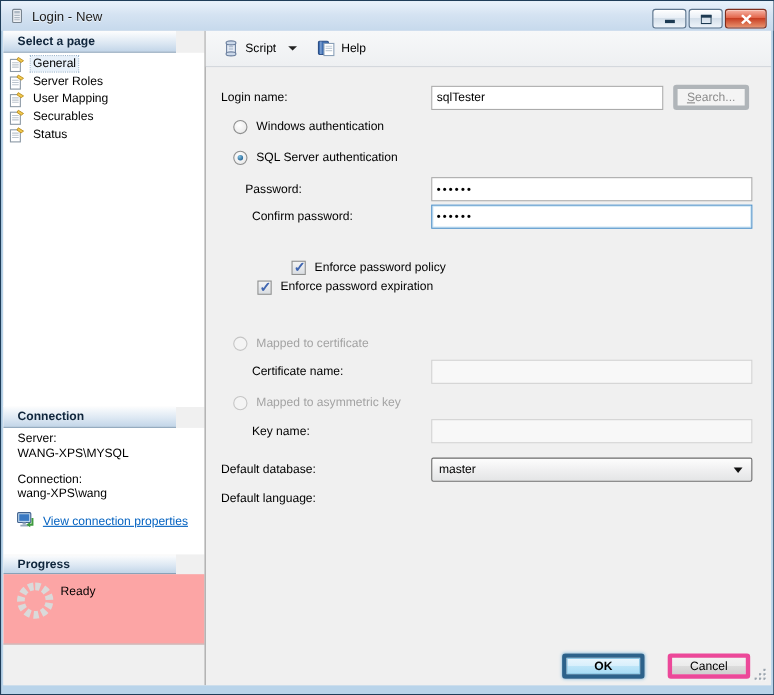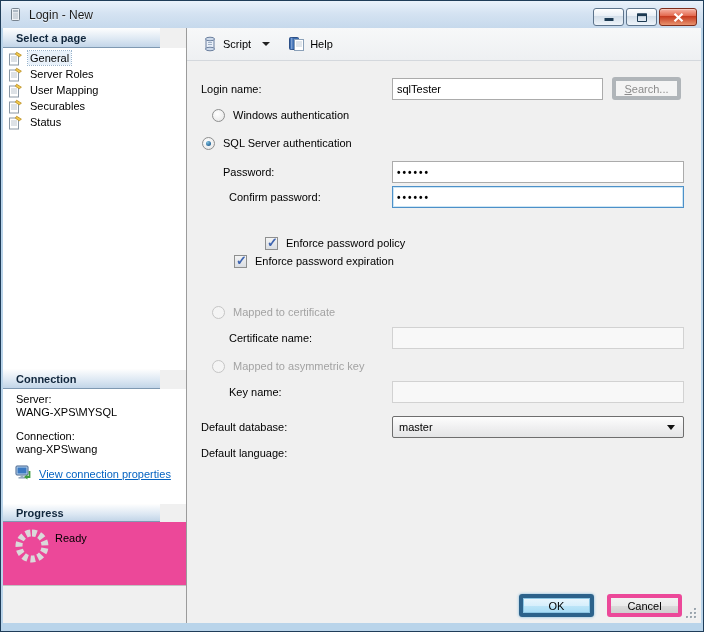--- a/index.html
+++ b/index.html
@@ -52,21 +52,21 @@
   .tree-item { display:flex; align-items:center; height:16px; padding-left:5px; gap:5px; cursor:default; }
   .tree-item.selected .tree-label { background:#e8f1fa; outline:1px dotted #9ab4cc; }
   .tree-label { padding:0 2px; line-height:14px; }
 
   .conn-panel { position:absolute; left:0; top:361px; width:183px; height:115px; background:#fff; padding:4px 0 0 13px; }
   .conn-line { line-height:13px; }
   .conn-gap { height:11px; }
   .link-row { display:flex; align-items:center; gap:5px; margin-top:9px; margin-left:-1px; }
   .link { color:#0563c1; text-decoration:underline; cursor:pointer; }
 
-  .prog-panel { position:absolute; left:0; top:494px; width:183px; height:64px; background:#ec4899; border-bottom:1px solid #c2c2c2; }
+  .prog-panel { position:absolute; left:0; top:494px; width:183px; height:64px; background:#fca5a5; border-bottom:1px solid #c2c2c2; }
   .spinner { position:absolute; left:10px; top:5px; }
   .prog-status { position:absolute; left:52px; top:10px; }
 
   
   .main { position:absolute; left:183px; right:0; top:0; bottom:0; border-left:1px solid #9b9b9b; background:#f0f0f0; }
   .toolbar {
     position:absolute; left:0; right:0; top:0; height:33px;
     background:linear-gradient(180deg,#f7f8f9,#eef0f2);
     border-bottom:1px solid #d4d8dd; display:flex; align-items:center; padding-left:8px;
   }
@@ -291,21 +291,21 @@
       <div class="form-label" style="left:14px; top:50px;">Login name:</div>
       <input class="textbox" style="left: 205px; top: 50px; width: 211px;" value="sqlTester">
       <div class="btn disabled search" style="left:425px; top:49px; width:69px;">
         <span class="btn-text">Search...</span>
       </div>
 
       <div class="choice-row" style="left:25px; top:79px;">
         <span class="radio"></span>
         <span>Windows authentication</span>
       </div>
-      <div class="choice-row" style="left:15px; top:107px;text-align:center;">
+      <div class="choice-row" style="left:25px; top:107px;text-align:center;">
         <span class="radio on"></span>
         <span>SQL Server authentication</span>
       </div>
 
       <div class="form-label" style="left:36px; top:133px;">Password:</div>
       <input class="textbox pw" style="left: 205px; top: 133px; width: 292px;" value="••••••">
       <div class="form-label" style="left:42px; top:158px;">Confirm password:</div>
       <input class="textbox pw focused" style="left: 205px; top: 158px; width: 292px;" value="••••••">
 
       <div class="choice-row" style="left:47px; top:207px;padding-left:31px;">
@@ -330,21 +330,21 @@
       </div>
       <div class="form-label" style="left:42px; top:353px;">Key name:</div>
       <input class="textbox off" style="left: 205px; top: 353px; width: 292px;" disabled="" value="">
 
       <div class="form-label" style="left:14px; top:388px;">Default database:</div>
       <div class="combo" style="left:205px; top:388px; width:292px;">
         <span>master</span>
       </div>
       <div class="form-label" style="left:14px; top:414px;">Default language:</div>
 
-      <div class="btn default" style="left:332px; top:566px;">
+      <div class="btn default" style="left:324px; top:566px;font-weight:bold;">
         <span class="btn-text">OK</span>
       </div>
       <div class="btn" style="left:420px; top:566px;">
         <span class="btn-text">Cancel</span>
       </div>
 
       <svg class="grip" width="13" height="13">
         <g fill="#9aa4ad">
           <rect x="9" y="1" width="2" height="2"></rect>
             <rect x="9" y="5" width="2" height="2"></rect>

